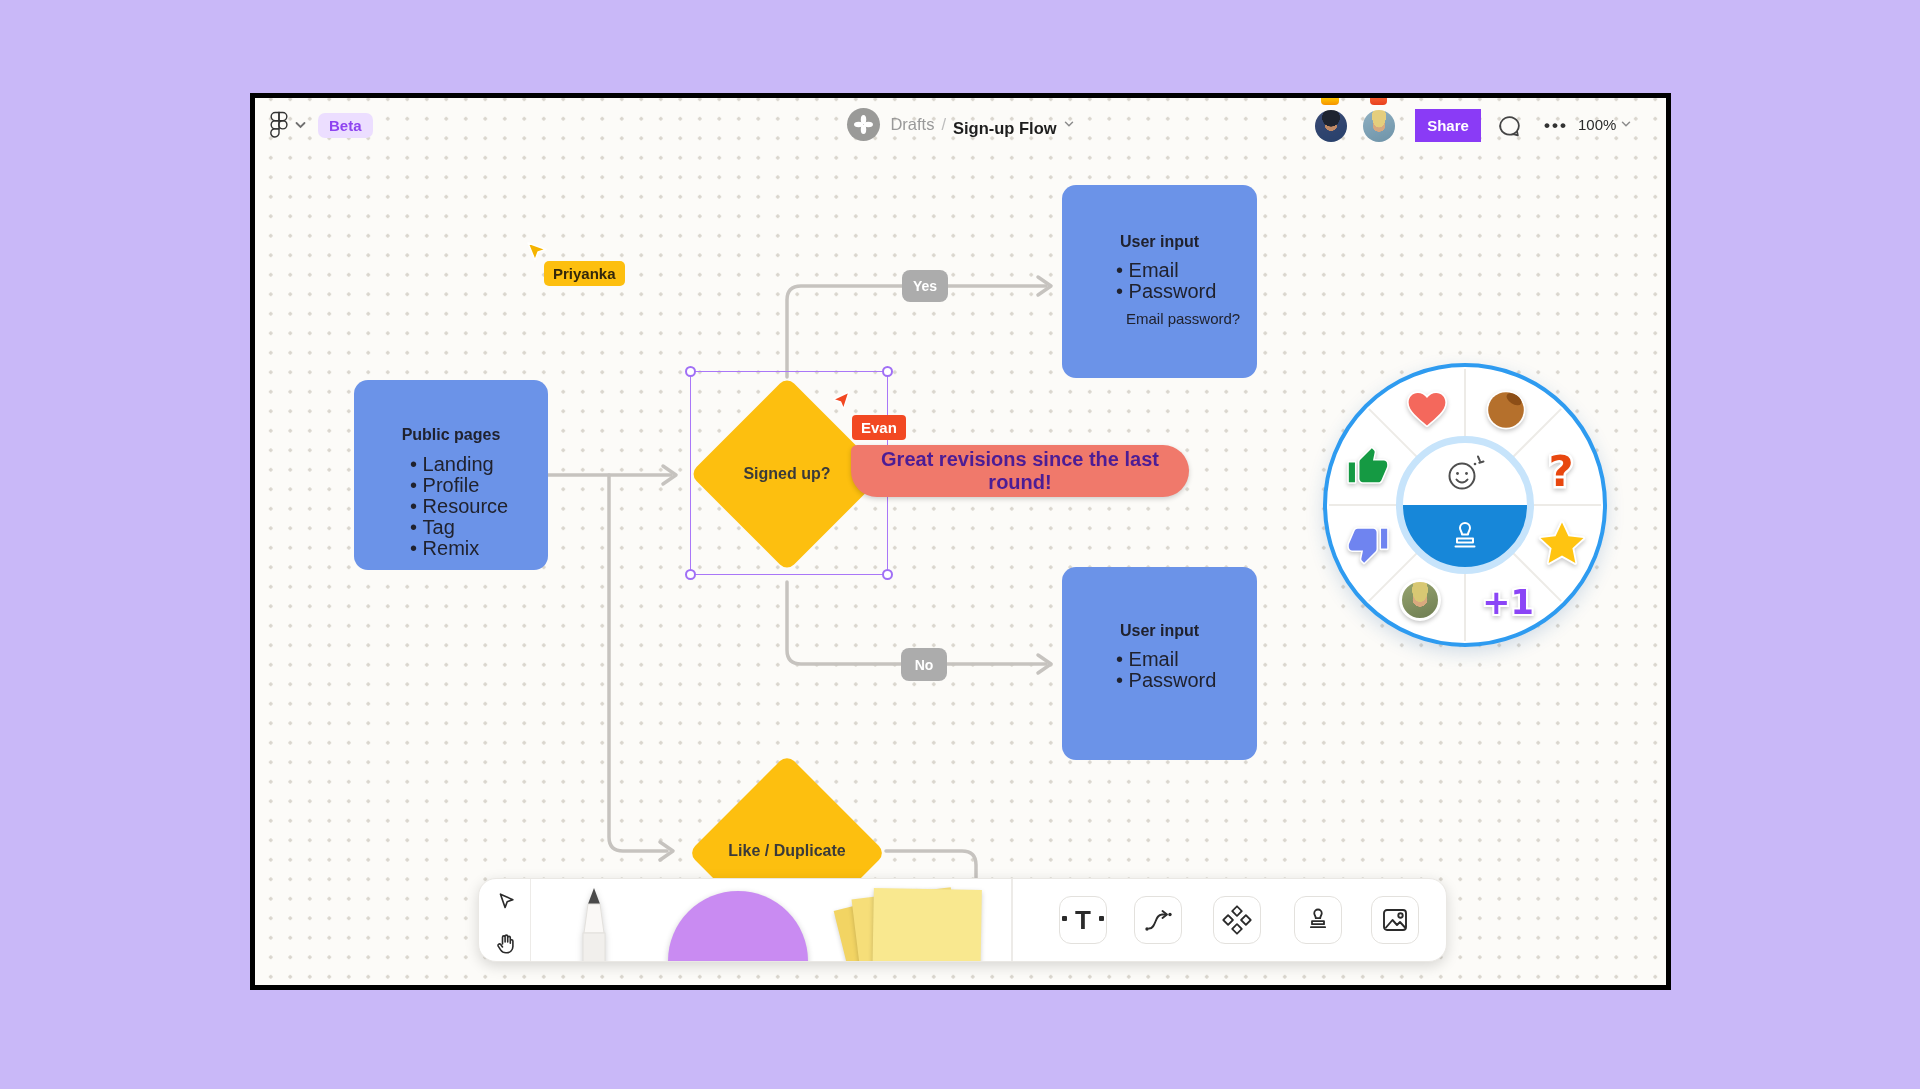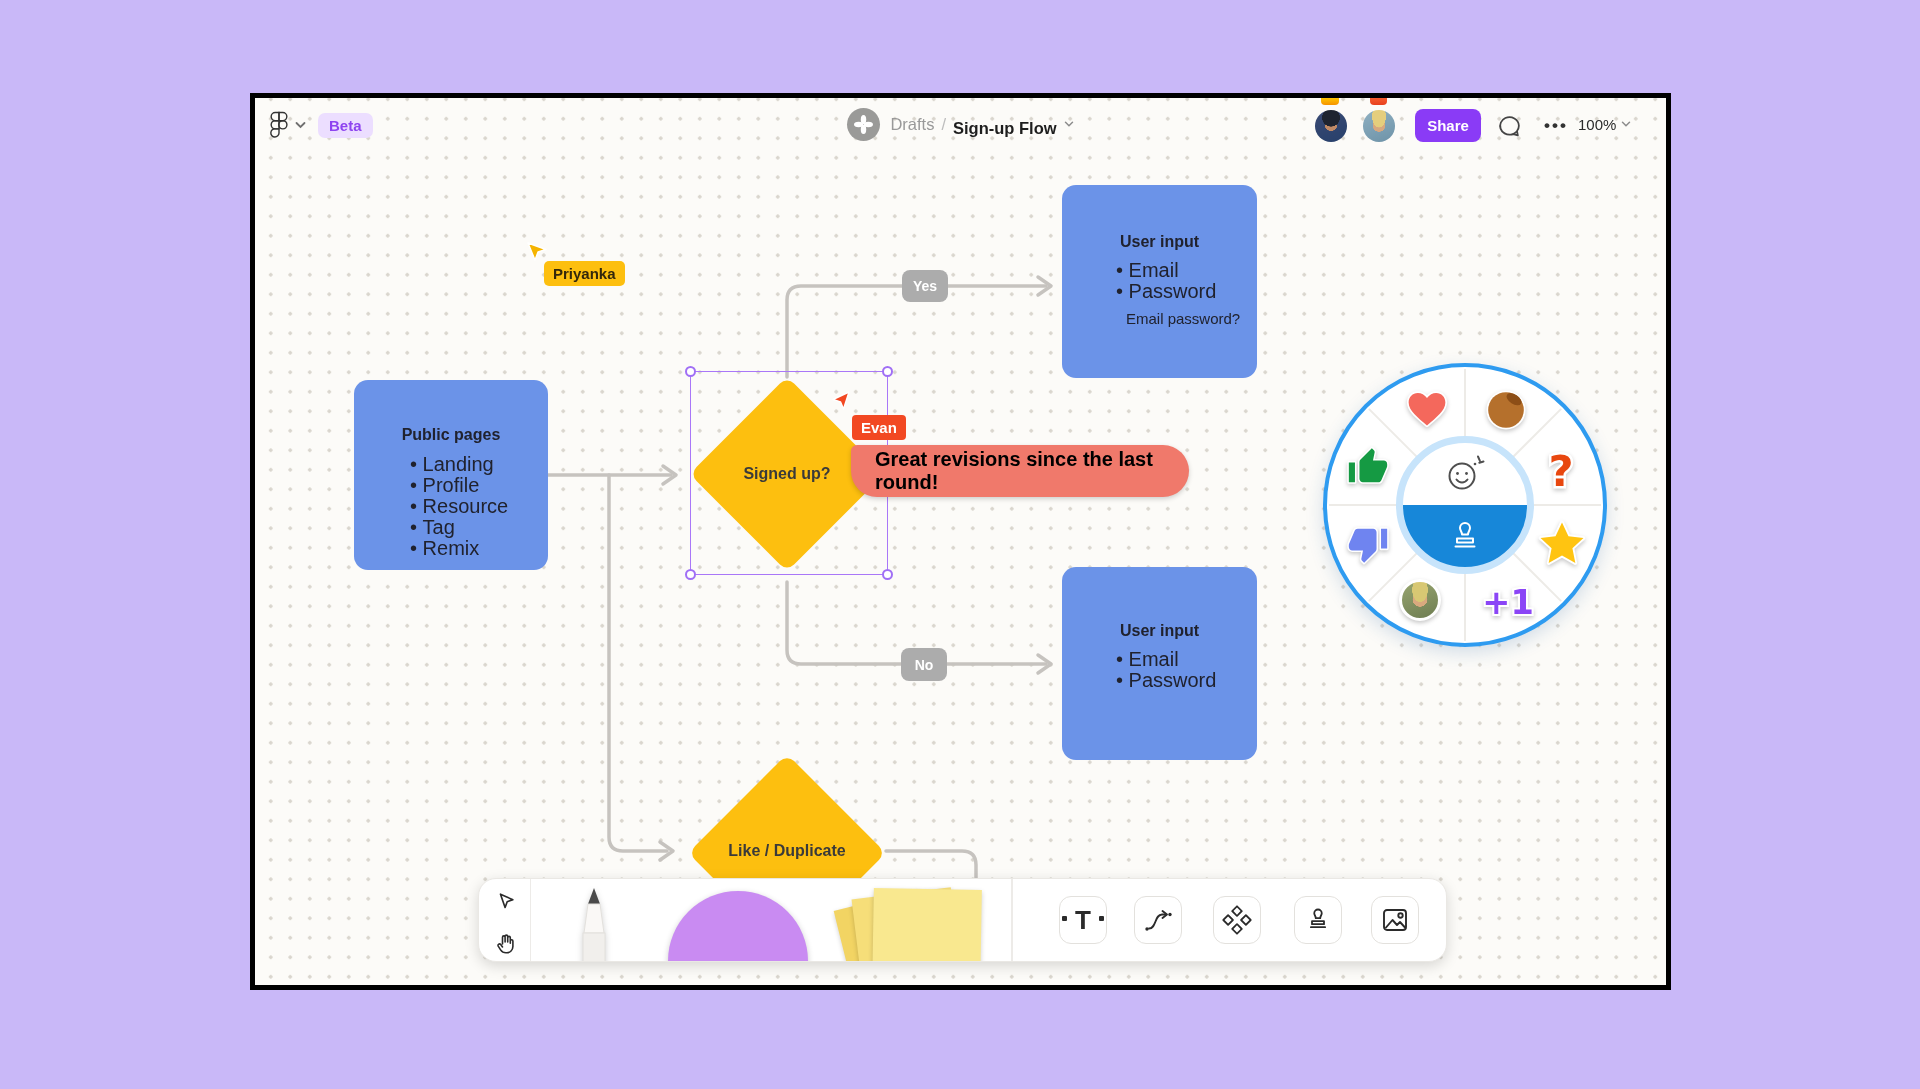--- a/index.html
+++ b/index.html
@@ -34,21 +34,21 @@
   .avatar.a1 { left:1060px;
     background: radial-gradient(circle at 50% 24%, #1E2430 0 30%, transparent 31%),
                 radial-gradient(circle at 50% 46%, #C08A66 0 26%, transparent 27%),
                 linear-gradient(160deg,#3A4A74,#27406B); }
   .avatar.a2 { left:1108px;
     background: radial-gradient(ellipse at 50% 20%, #E5CE7D 0 30%, transparent 31%),
                 radial-gradient(circle at 50% 48%, #D8A87F 0 27%, transparent 28%),
                 linear-gradient(160deg,#8FB0C2,#6E93A8); }
   .share-btn { position:absolute; left:1160px; top:11px; width:66px; height:33px;
                background:#8A3BF6; color:#fff; font-size:15px; font-weight:600;
-               border:none; border-radius:8px; cursor:pointer; font-family:inherit; }
+               border:none; border-radius:0; cursor:pointer; font-family:inherit; }
   .icon-btn { position:absolute; top:12px; width:32px; height:32px; display:flex;
               align-items:center; justify-content:center; cursor:pointer; }
   .dots3 { color:#333; font-size:17px; letter-spacing:2px; font-weight:700; }
   .zoom-ctl { position:absolute; left:1323px; top:18px; display:flex; align-items:center; gap:5px;
               font-size:15px; color:#2b2b2b; cursor:pointer; }
 
   
   .node-box { position:absolute; background:#6B93E8; border-radius:14px; color:#20222E; z-index:10; }
   .node-box .bt { text-align:center; font-weight:700; font-size:16px; }
   .node-box ul { list-style:none; }
@@ -89,21 +89,21 @@
   
   .name-tag { position:absolute; font-size:15px; font-weight:600; padding:4px 9px;
               border-radius:4px; z-index:22; }
   .tag-priyanka { left:289px; top:163px; background:#FDBF0F; color:#33270B; border-radius:5px; }
   .tag-evan { left:597px; top:317px; background:#F24822; color:#fff; }
   .bubble { position:absolute; display:flex; align-items:center; font-size:20px; font-weight:600;
             color:#3D3D3D; padding:0 24px; z-index:21; box-shadow:0 2px 5px rgba(0,0,0,.18); }
   .bubble-priyanka { left:290px; top:197px; width:236px; height:52px; background:#F8E79B;
                      border-radius:24px 24px 24px 6px; }
   .bubble-evan { left:596px; top:347px; width:338px; height:52px; background:#F0796B;
-                 border-radius:6px 26px 26px 26px; color:#000000; }
+                 border-radius:6px 26px 26px 26px; color:#4c1d95;text-align:center; }
   .cursor { position:absolute; z-index:23; }
   .cur-priyanka { left:270px; top:140px; }
   .cur-evan { left:574px; top:291px; }
 
   
   .wires { position:absolute; left:0; top:0; z-index:5; }
 
   
   .wheel { position:absolute; left:1068px; top:265px; width:284px; height:284px; z-index:30;
            background:#fff; border:4px solid #2E9BF0; border-radius:50%;

